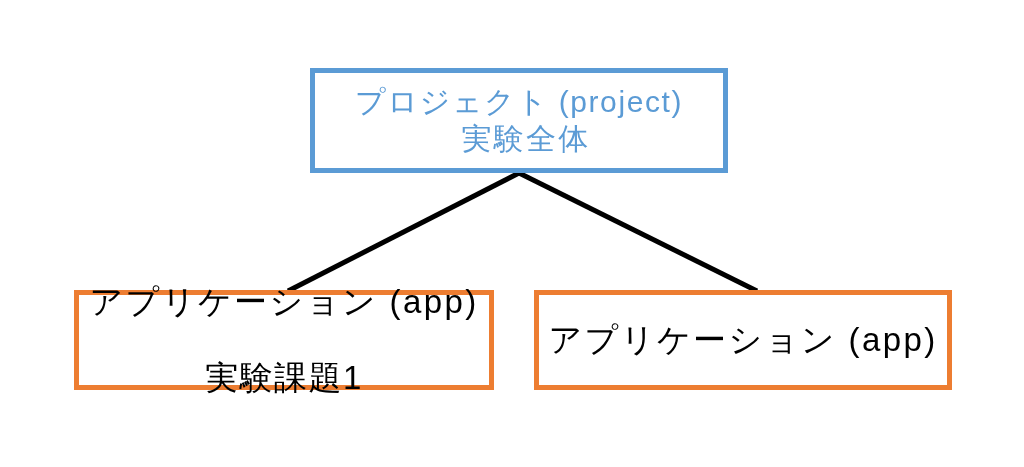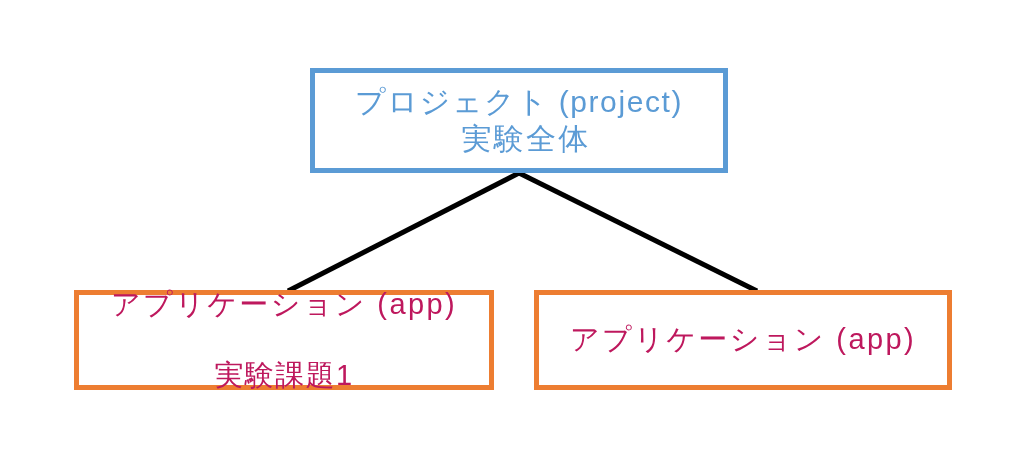--- a/index.html
+++ b/index.html
@@ -57,22 +57,22 @@
   }
   
   #node-app-1, #node-app-2 {
     top: 290px;
     height: 100px;
     border: 5px solid #ED7D31;
   }
   #node-app-1 { left: 74px;  width: 420px; }
   #node-app-2 { left: 534px; width: 418px; }
   #node-app-1 .line, #node-app-2 .line {
-    color: #be185d;
-    font-size: 29px;
+    color: #000000;
+    font-size: 33px;
     letter-spacing: 2.4px;
   }
   #node-app-1 .line-2, #node-app-2 .line-2 {
     letter-spacing: 1.4px;
     margin-top: 36px;
   }
 </style>
 </head>
 <body>
 

